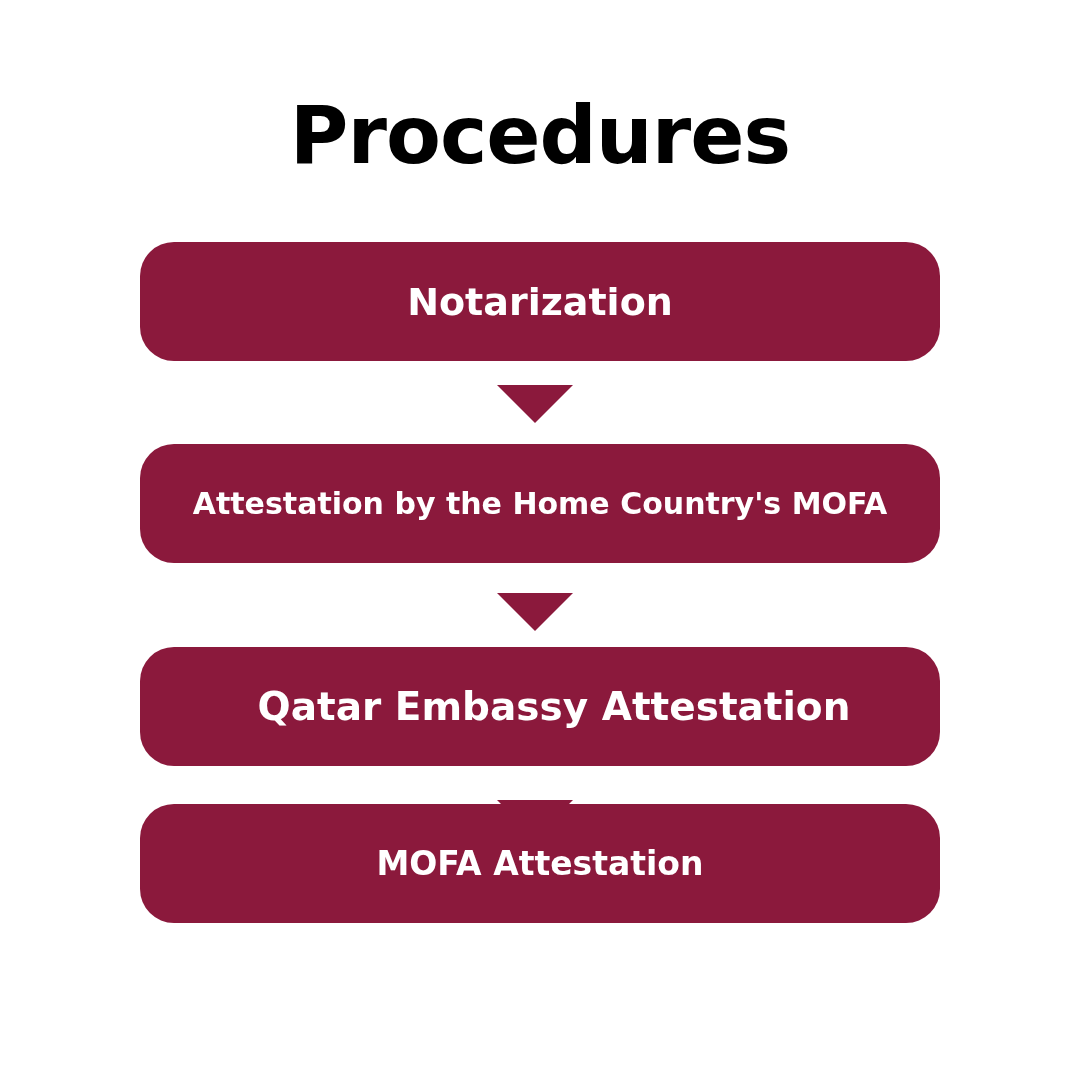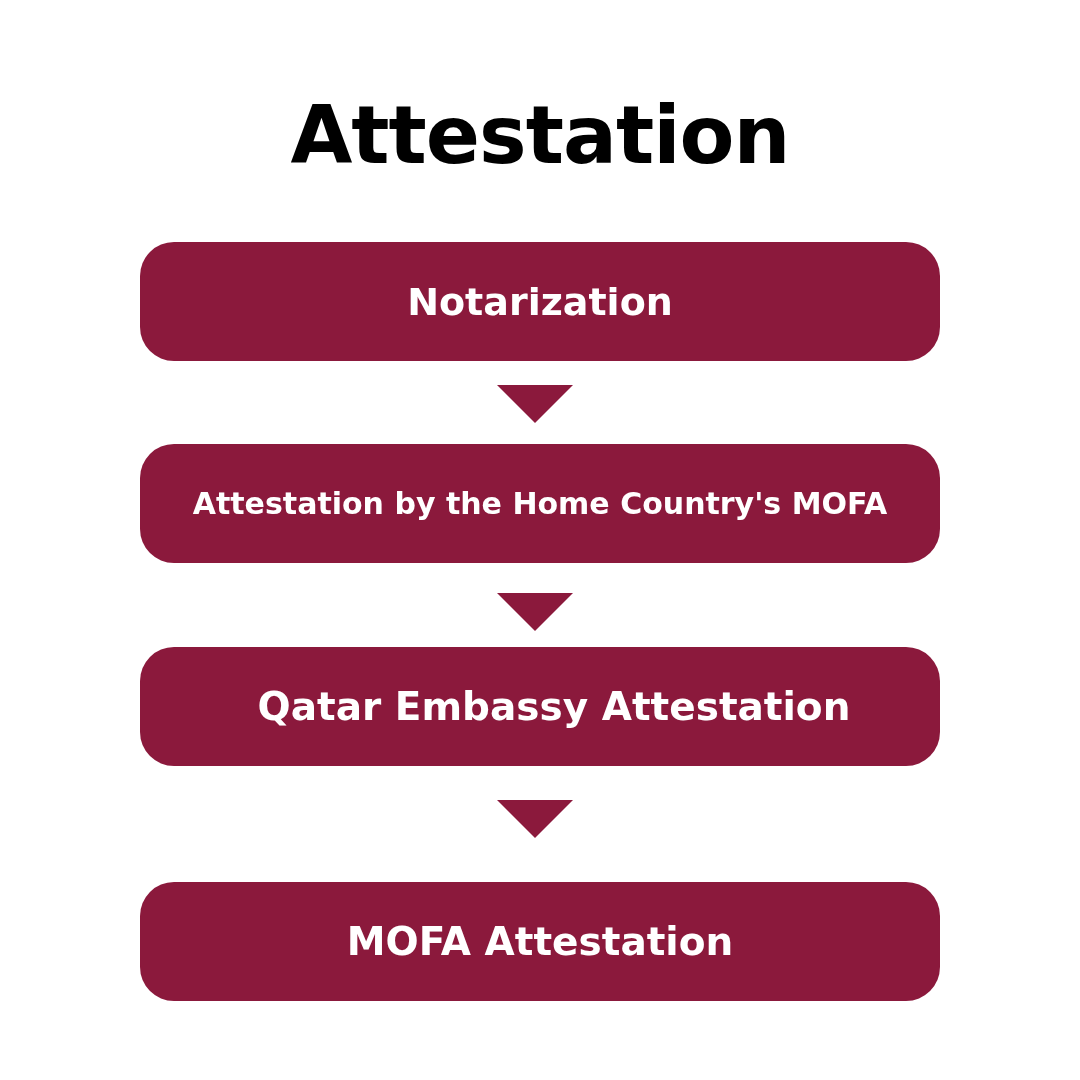--- a/index.html
+++ b/index.html
@@ -3,28 +3,28 @@
 <meta charset="utf-8">
 <style>
   html, body { margin:0; padding:0; }
   body { width:1080px; height:1080px; background:#ffffff; position:relative; overflow:hidden; font-family:"DejaVu Sans", sans-serif; }
   .title { position:absolute; left:0; top:86px; width:1080px; text-align:center; font-size:80px; font-weight:bold; color:#000; letter-spacing:-1px; line-height:100px; }
   .step { position:absolute; left:140px; width:800px; height:119px; background:#8B193C; border-radius:34px; display:flex; align-items:center; justify-content:center; color:#fff; box-sizing:border-box; }
   .step span { display:block; }
   .s1 { top:242px; font-size:38px; font-weight:bold; }
   .s2 { top:444px; font-size:30px; font-weight:bold; line-height:39px; padding:0 48px; }
   .s3 { top:647px; font-size:39px; font-weight:bold; padding-left:28px; }
-  .s4 { top:882px; font-size:39px; font-weight:bold; }
+  .s4 { top:804px; font-size:33px; font-weight:bold; }
   .arrow { position:absolute; left:497px; width:0; height:0; border-left:38.5px solid transparent; border-right:38.5px solid transparent; border-top:38px solid #8B193C; }
   .a1 { top:385px; } .a2 { top:593px; } .a3 { top:800px; }
 </style>
 </head>
 <body>
 
-<div class="title">Attestation</div>
+<div class="title">Procedures</div>
 
 <div class="step s1">
   <span>Notarization</span>
 </div>
 <div class="arrow a1"></div>
 
 <div class="step s2">
   <span>Attestation by the Home Country's MOFA</span>
 </div>
 <div class="arrow a2"></div>

